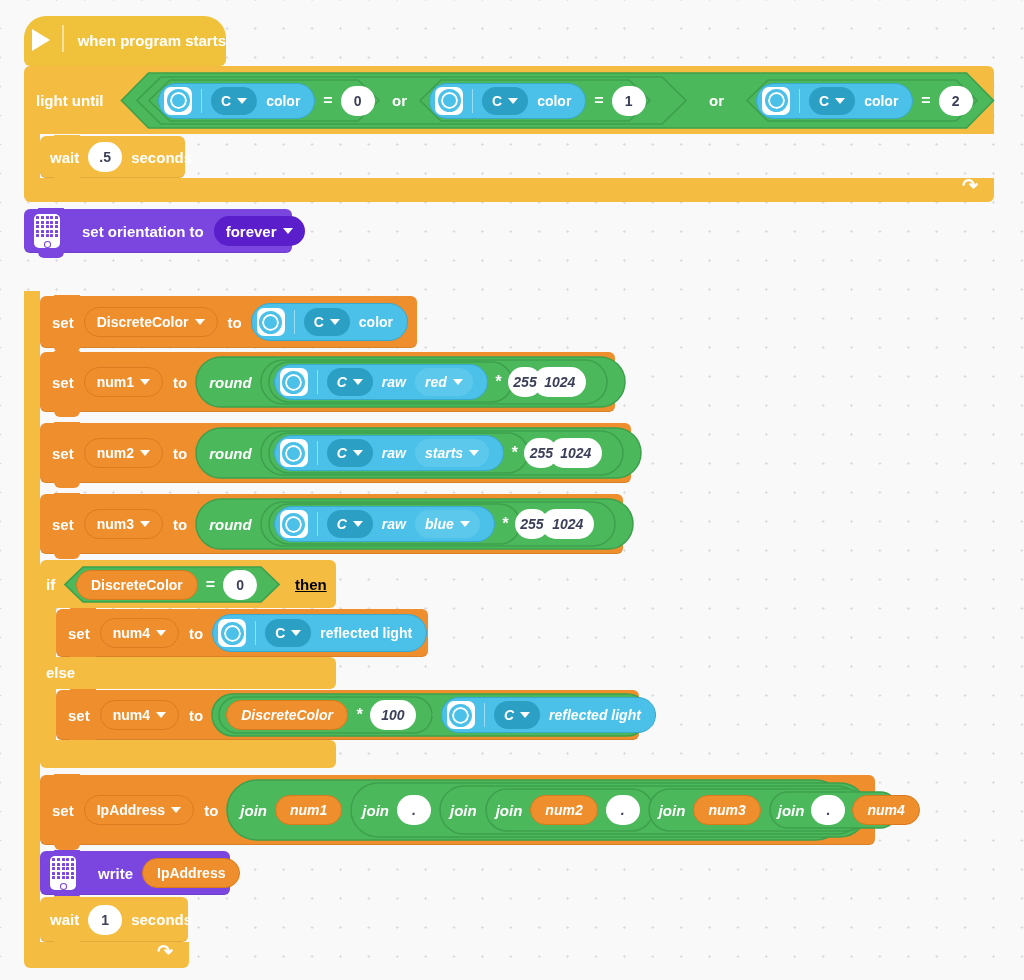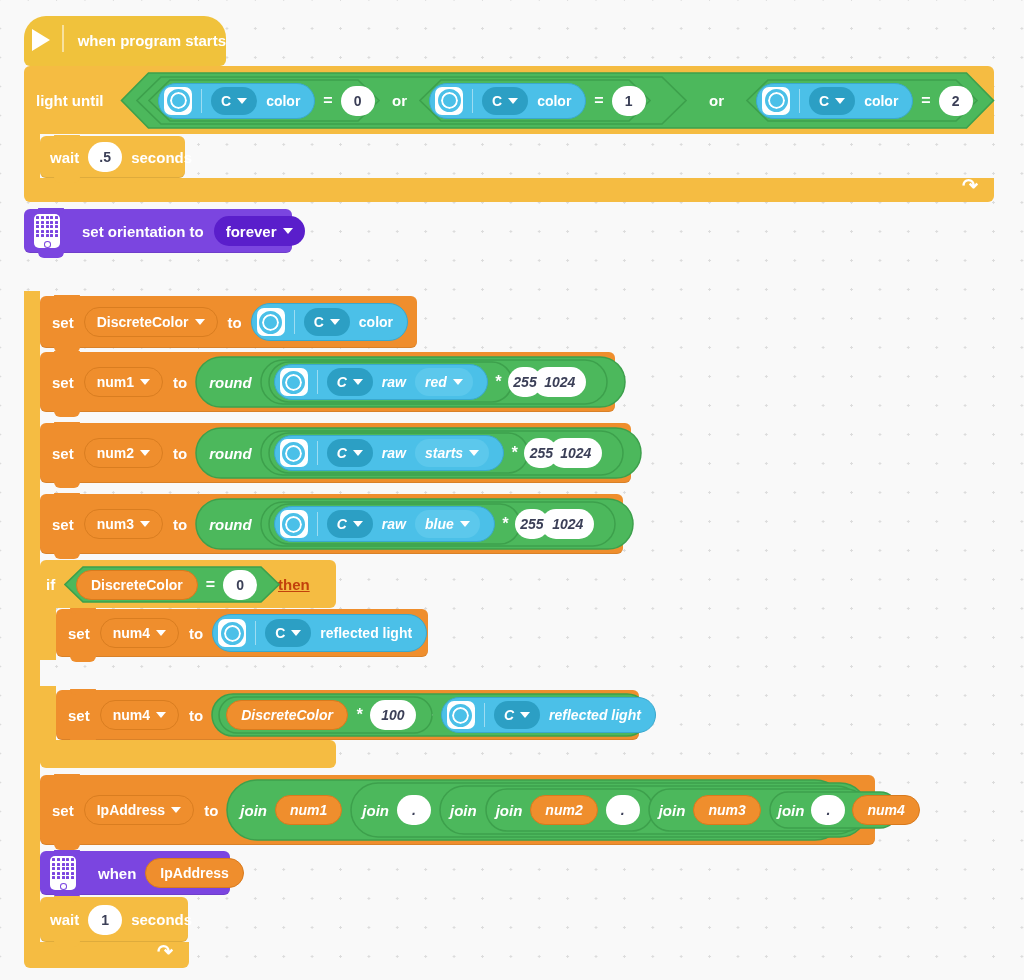--- a/index.html
+++ b/index.html
@@ -456,21 +456,21 @@
             <span class="opsym">/</span>
             <span class="num">1024</span>
           </div>
         </div>
       </div>
     </div>
   </div>
 
   <div class="blk c-control" style="left:40px;top:560px;width:296px;height:48px;border-radius:6px 6px 6px 0;"></div>
   <span class="lbl" style="position:absolute;left:46px;top:576px;color:#fff;">if</span>
-  <span class="lbl" style="position:absolute;left:278px;top:576px;color:#c2410c;text-decoration:underline;">then</span>
+  <span class="lbl" style="position:absolute;left:295px;top:576px;color:#000000;text-decoration:underline;">then</span>
 
   <div class="hexwrap" style="position:absolute;left:64px;top:566px;width:216px;height:37px;">
     <svg width="216" height="37" viewBox="0 0 216 37">
       <path d="M19 1 H197 L215 18.5 L197 36 H19 L1 18.5 Z" fill="#4cb85c" stroke="#3da04c" stroke-width="1.6"></path>
     </svg>
     <div class="hexcontent" style="padding-left:12px;gap:8px;">
       <span class="rep varorange">DiscreteColor</span>
       <span class="opsym">=</span>
       <span class="num">0</span>
     </div>
@@ -491,20 +491,23 @@
         </span>
       <span class="divider"></span>
       <span class="dd">
         <span>C</span>
         <span class="caret"></span>
       </span>
       <span class="lbl sm" style="margin-left:9px;">reflected light</span>
     </span>
   </div>
 
+  <div class="blk c-control" style="left:40px;top:657px;width:296px;height:32px;border-radius:0 6px 6px 0;">
+    <span class="lbl" style="position:absolute;left:6px;top:7px;">else</span>
+  </div>
 
   <div class="blk c-control" style="left:40px;top:686px;width:16px;height:58px;"></div>
 
   <div class="blk c-var stackblk notch-top notch-bot" style="left:56px;top:690px;width:583px;height:50px;padding-left:12px;">
     <span class="lbl">set</span>
     <span class="dd outline" style="margin:0 10px;">
       <span>num4</span>
       <span class="caret"></span>
     </span>
     <span class="lbl">to</span>
@@ -639,21 +642,21 @@
           <span></span>
         <span></span>
           <span></span>
           <span></span>
           <span></span>
           <span></span>
       </span>
       <span class="knob"></span>
     </span>
     <span class="dispdiv"></span>
-    <span class="lbl">when</span>
+    <span class="lbl">write</span>
     <span class="rep varorange" style="margin-left:9px;">IpAddress</span>
   </div>
 
   <div class="blk c-control stackblk notch-top notch-bot" style="left:40px;top:897px;width:148px;height:45px;">
     <span class="lbl">wait</span>
     <span class="num" style="margin:0 9px;">1</span>
     <span class="lbl">seconds</span>
   </div>
 
 </div>

